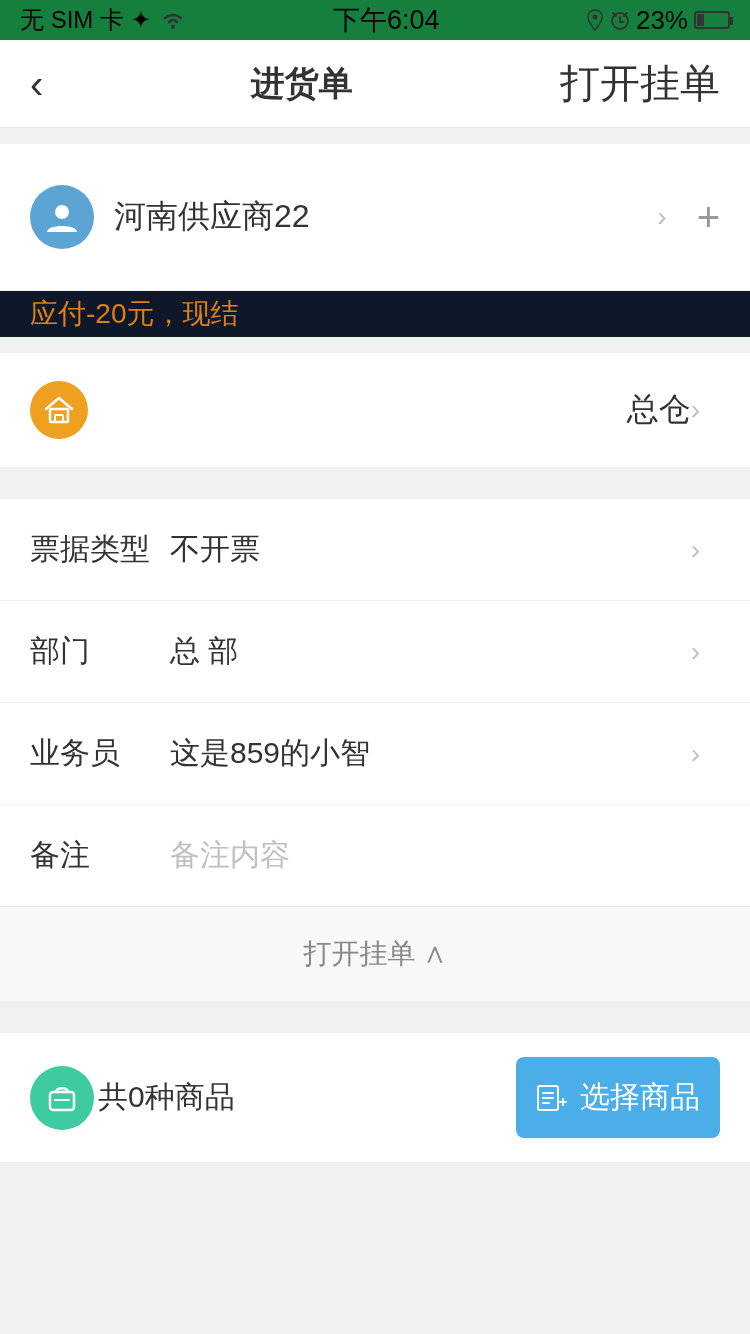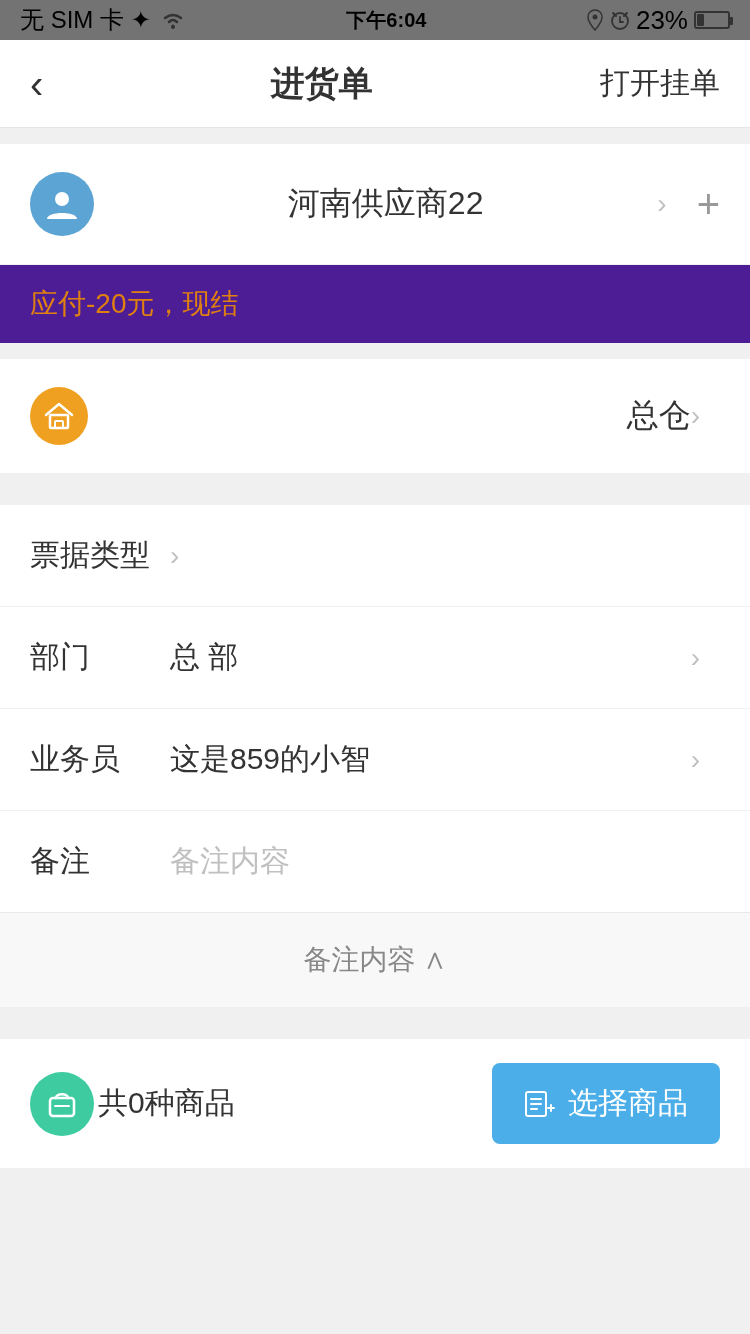--- a/index.html
+++ b/index.html
@@ -9,30 +9,30 @@
       min-height: 1334px;
       font-family: -apple-system, "PingFang SC", "Helvetica Neue", Arial, sans-serif;
       background: #f0f0f0;
       font-size: 28px;
     }
 
     
     .status-bar {
       width: 100%;
       height: 40px;
-      background: #737373;
+      background: #15803d;
       display: flex;
       align-items: center;
       justify-content: space-between;
       padding: 0 20px;
       font-size: 24px;
       font-weight: 500;
     }
     .status-left { display: flex; align-items: center; gap: 8px; }
-    .status-center { font-size: 20px; font-weight: 700; }
+    .status-center { font-size: 27px; font-weight: 400; }
     .status-right { display: flex; align-items: center; gap: 6px; font-size: 26px; }
     .battery-icon {
       display: inline-block;
       width: 36px;
       height: 18px;
       border: 2px solid #333;
       border-radius: 3px;
       position: relative;
     }
     .battery-icon::after {
@@ -73,44 +73,43 @@
       font-weight: 300;
       line-height: 1;
     }
     .nav-title {
       font-size: 34px;
       font-weight: 700;
       color: #333;
       text-align: right;
     }
     .nav-right-btn {
-      font-size: 30px;
+      font-size: 40px;
       color: #333;
       cursor: pointer;
     }
 
     
     .section-divider {
       height: 16px;
       background: #f0f0f0;
     }
 
     
     .card-section {
       background: #fff;
       margin-bottom: 0;
     }
 
     
     .supplier-row {
       display: flex;
       align-items: center;
-      padding: 28px 30px;
+      padding: 41px 30px;
       border-bottom: 1px solid #f0f0f0;
-      text-align: center;
     }
     .supplier-avatar {
       width: 64px;
       height: 64px;
       border-radius: 50%;
       background: #5ba4d4;
       display: flex;
       align-items: center;
       justify-content: center;
       margin-right: 20px;
@@ -129,22 +128,22 @@
     }
     .plus-btn {
       font-size: 40px;
       color: #999;
       cursor: pointer;
       margin-left: 10px;
     }
 
     
     .notice-row {
-      background: #4c1d95;
-      padding: 20px 30px;
+      background: #0f172a;
+      padding: 4px 30px;
       font-size: 28px;
       color: #e08010;
     }
 
     
     .warehouse-row {
       display: flex;
       align-items: center;
       padding: 28px 30px;
       background: #fff;
@@ -232,21 +231,21 @@
     }
     .product-count-text {
       font-size: 30px;
       color: #333;
     }
     .select-product-btn {
       background: #4baee8;
       color: #fff;
       border: none;
       border-radius: 8px;
-      padding: 20px 32px;
+      padding: 20px 20px;
       font-size: 30px;
       cursor: pointer;
       display: flex;
       align-items: center;
       gap: 12px;
     }
 
     
     .main-bg {
       background: #f0f0f0;
@@ -324,20 +323,21 @@
     <span class="chevron-right">›</span>
   </div>
 </div>
 
 <div class="section-divider"></div>
 
 <div class="form-section">
 
   <div class="form-row">
     <span class="form-label">票据类型</span>
+    <span class="form-value">不开票</span>
     <span class="chevron-right">›</span>
   </div>
 
   <div class="form-row">
     <span class="form-label">部门</span>
     <span class="form-value">总 部</span>
     <span class="chevron-right">›</span>
   </div>
 
   <div class="form-row">
@@ -345,21 +345,21 @@
     <span class="form-value">这是859的小智</span>
     <span class="chevron-right">›</span>
   </div>
 
   <div class="form-row">
     <span class="form-label">备注</span>
     <span class="form-value placeholder">备注内容</span>
   </div>
 </div>
 
-<div class="collapse-row">备注内容 ∧</div>
+<div class="collapse-row">打开挂单 ∧</div>
 
 <div class="section-divider"></div>
 
 <div class="bottom-section">
   <div class="product-count-area">
     <div class="product-bag-icon">
       <svg width="36" height="36" viewBox="0 0 36 36" fill="none">
         <rect x="6" y="12" width="24" height="18" rx="3" stroke="#fff" stroke-width="2.5" fill="none"></rect>
         <path d="M12 12 C12 7 24 7 24 12" stroke="#fff" stroke-width="2.5" fill="none" stroke-linecap="round"></path>
         <path d="M11 20 L25 20" stroke="#fff" stroke-width="2" stroke-linecap="round"></path>

